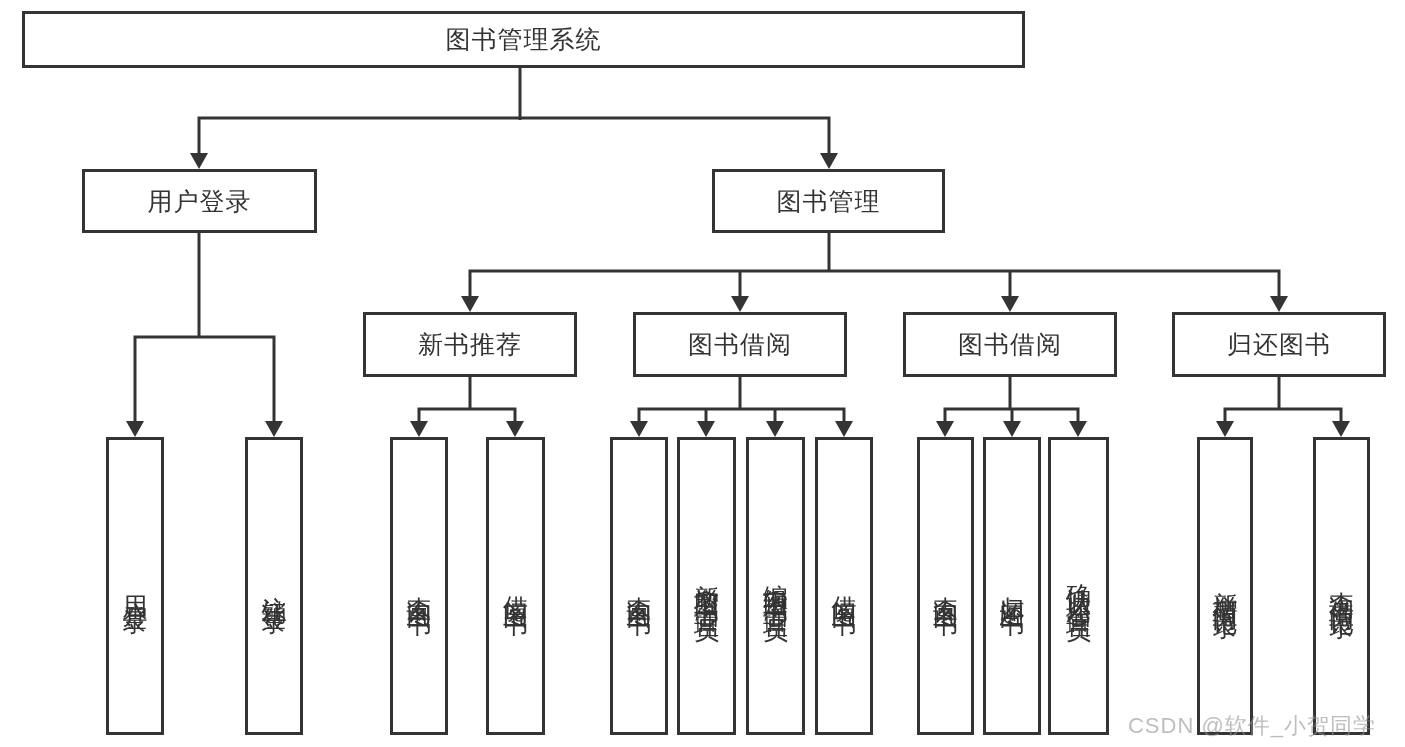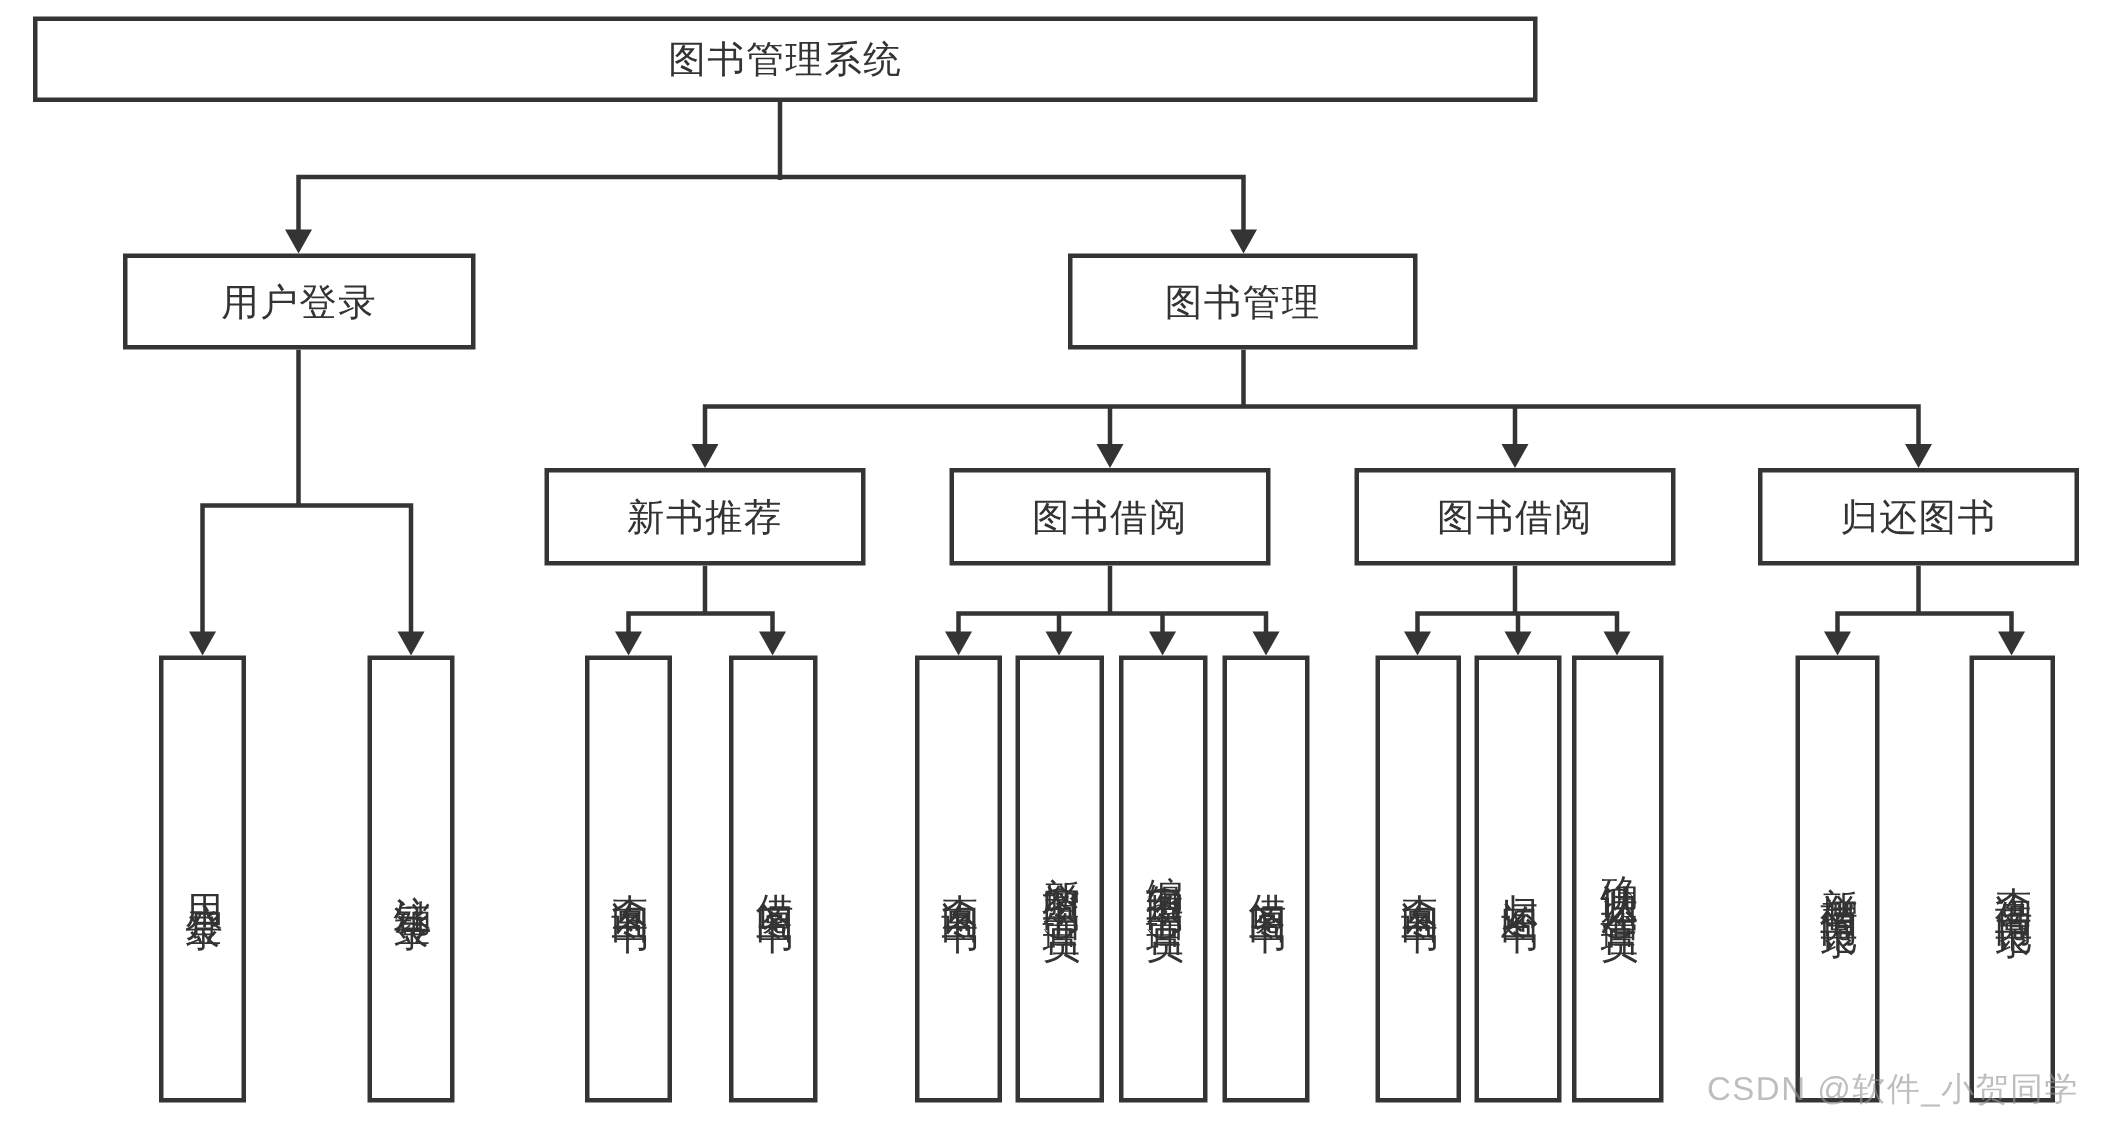--- a/index.html
+++ b/index.html
@@ -22,21 +22,21 @@
   }
   .node.h{font-size:25px;letter-spacing:1px;white-space:nowrap;}
   .node.v{
     writing-mode:vertical-rl;
     text-orientation:mixed;
     font-size:25px;letter-spacing:5px;
     line-height:1;
   }
   .watermark{
     position:absolute;z-index:6;
-    right:19px;top:711px;
+    right:29px;top:711px;
     font-size:22px;letter-spacing:1px;
     color:rgba(150,150,150,0.62);
     white-space:nowrap;
   }
 </style>
 </head>
 <body>
 
 <div id="canvas">
 

